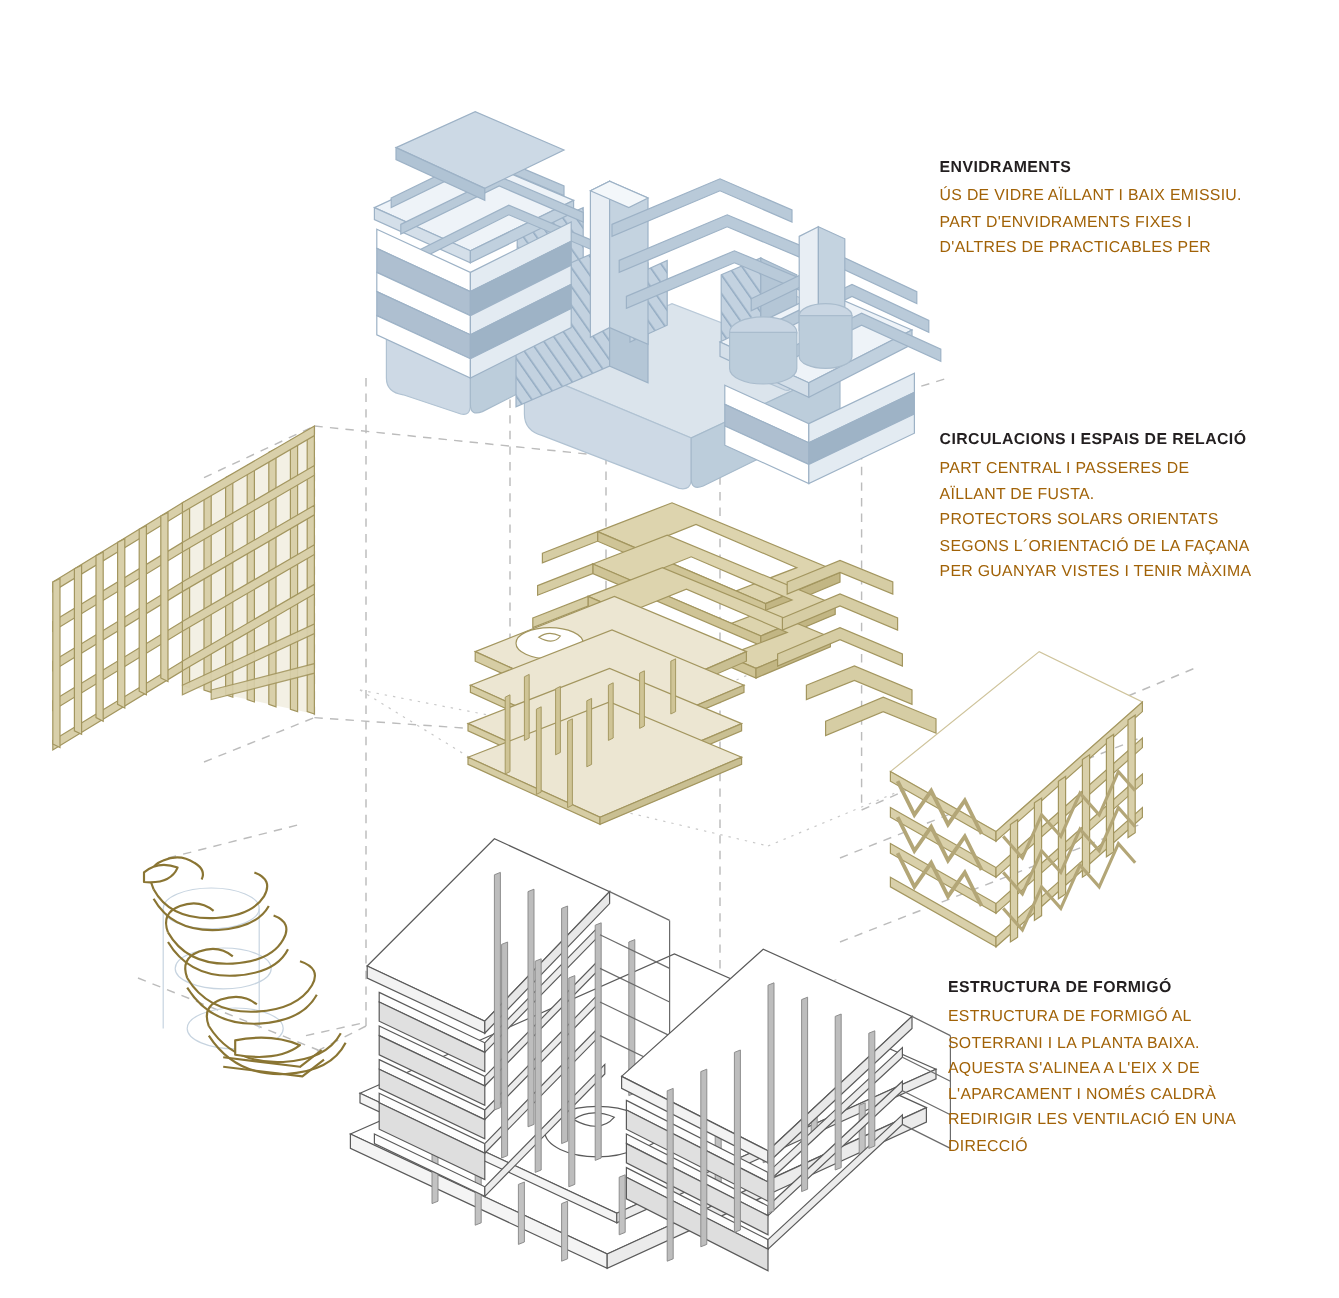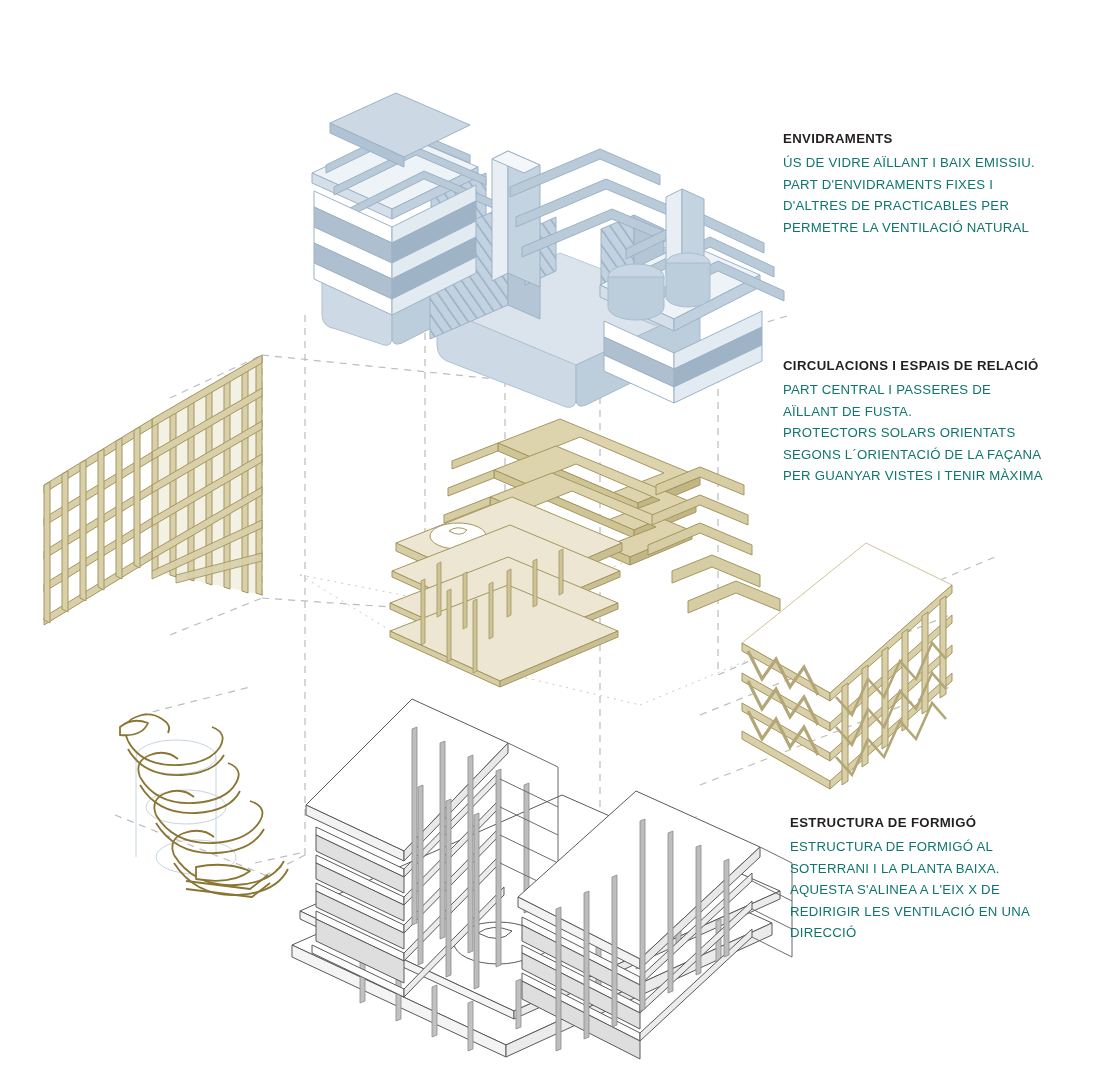--- a/index.html
+++ b/index.html
@@ -11,21 +11,21 @@
   #stage{position:absolute;left:0;top:15px;width:1116px;height:1082px;}
   #artwork{position:absolute;left:0;top:0;width:1116px;height:1082px;}
 
   
   .note{position:absolute;width:300px;}
   .note-title{
     font-size:13.2px;font-weight:bold;color:#231f20;
     letter-spacing:.35px;margin:0 0 6px 0;white-space:nowrap;
   }
   .note-line{
-    font-size:13.2px;color:#0f766e;letter-spacing:.25px;
+    font-size:13.2px;color:#a16207;letter-spacing:.25px;
     line-height:21.5px;white-space:nowrap;
   }
   #note-glazing{left:783px;top:116px;}
   #note-circulation{left:783px;top:327px;margin-top:16px;}
   #note-structure{left:790px;top:800px;}
 </style>
 </head>
 <body>
 
 <div id="stage">
@@ -460,34 +460,34 @@
         </g>
       </g>
     </g>
   </svg>
 
   <div class="note" id="note-glazing">
     <div class="note-title">ENVIDRAMENTS</div>
     <div class="note-line">ÚS DE VIDRE AÏLLANT I BAIX EMISSIU.</div>
     <div class="note-line">PART D'ENVIDRAMENTS FIXES I</div>
     <div class="note-line">D'ALTRES DE PRACTICABLES PER</div>
-    <div class="note-line">PERMETRE LA VENTILACIÓ NATURAL</div>
   </div>
 
   <div class="note" id="note-circulation">
     <div class="note-title">CIRCULACIONS I ESPAIS DE RELACIÓ</div>
     <div class="note-line">PART CENTRAL I PASSERES DE</div>
     <div class="note-line">AÏLLANT DE FUSTA.</div>
     <div class="note-line">PROTECTORS SOLARS ORIENTATS</div>
     <div class="note-line">SEGONS L´ORIENTACIÓ DE LA FAÇANA</div>
     <div class="note-line">PER GUANYAR VISTES I TENIR MÀXIMA</div>
   </div>
 
   <div class="note" id="note-structure">
     <div class="note-title">ESTRUCTURA DE FORMIGÓ</div>
     <div class="note-line">ESTRUCTURA DE FORMIGÓ AL</div>
     <div class="note-line">SOTERRANI I LA PLANTA BAIXA.</div>
     <div class="note-line">AQUESTA S'ALINEA A L'EIX X DE</div>
+    <div class="note-line">L'APARCAMENT I NOMÉS CALDRÀ</div>
     <div class="note-line">REDIRIGIR LES VENTILACIÓ EN UNA</div>
     <div class="note-line">DIRECCIÓ</div>
   </div>
 
 </div>
 
 </body></html>

